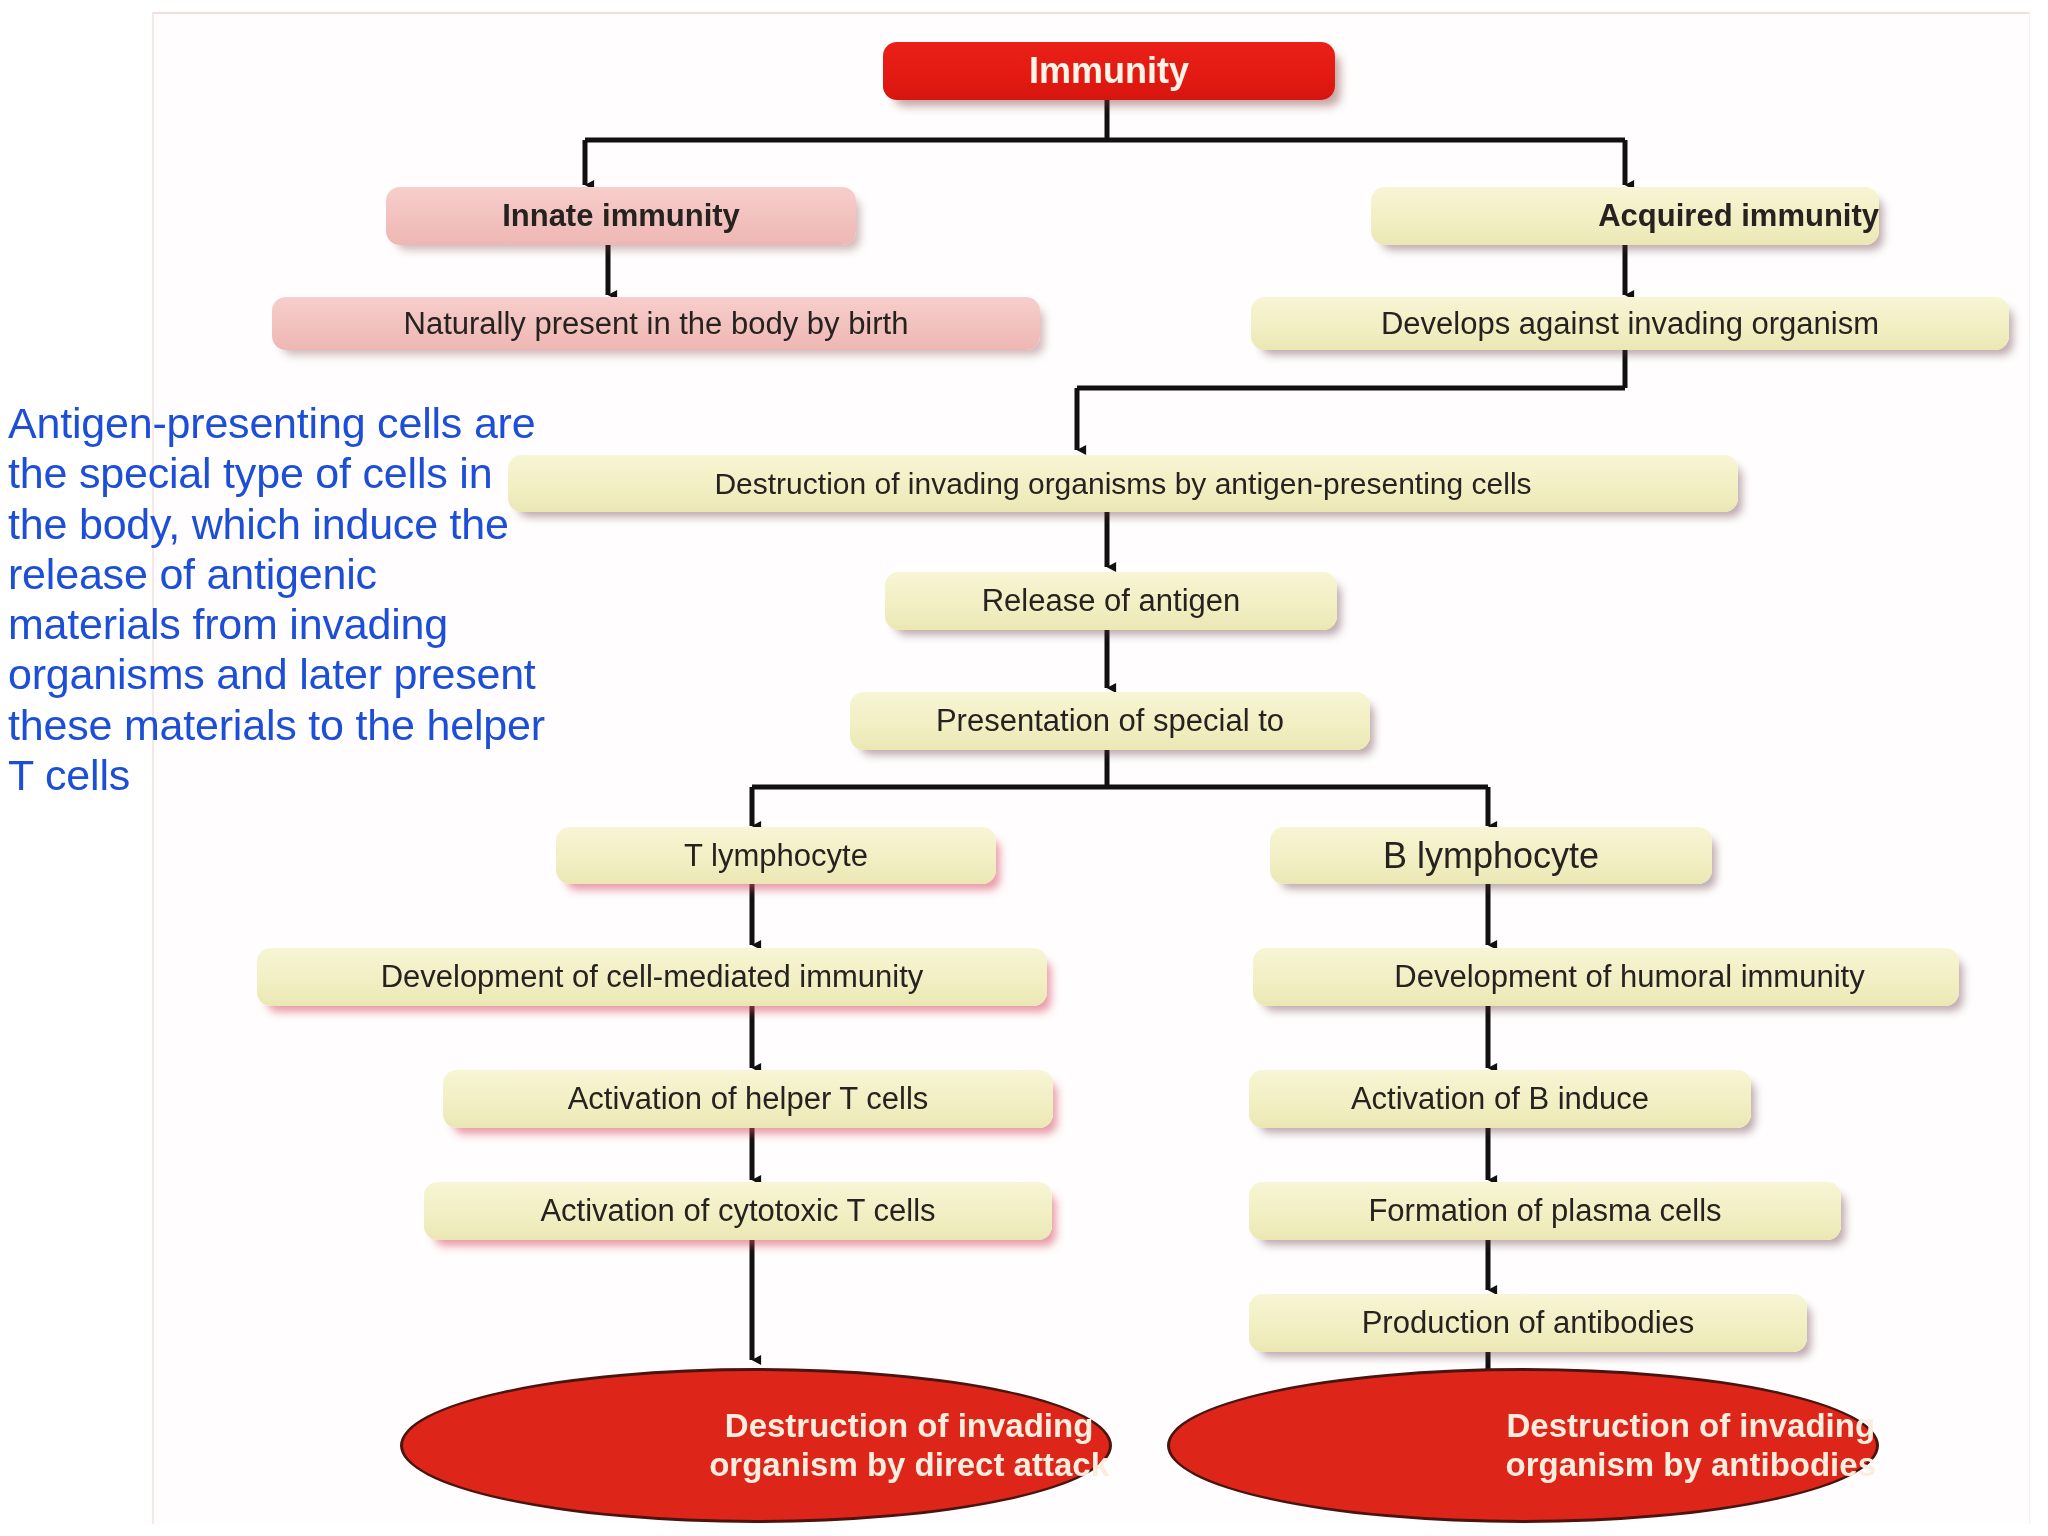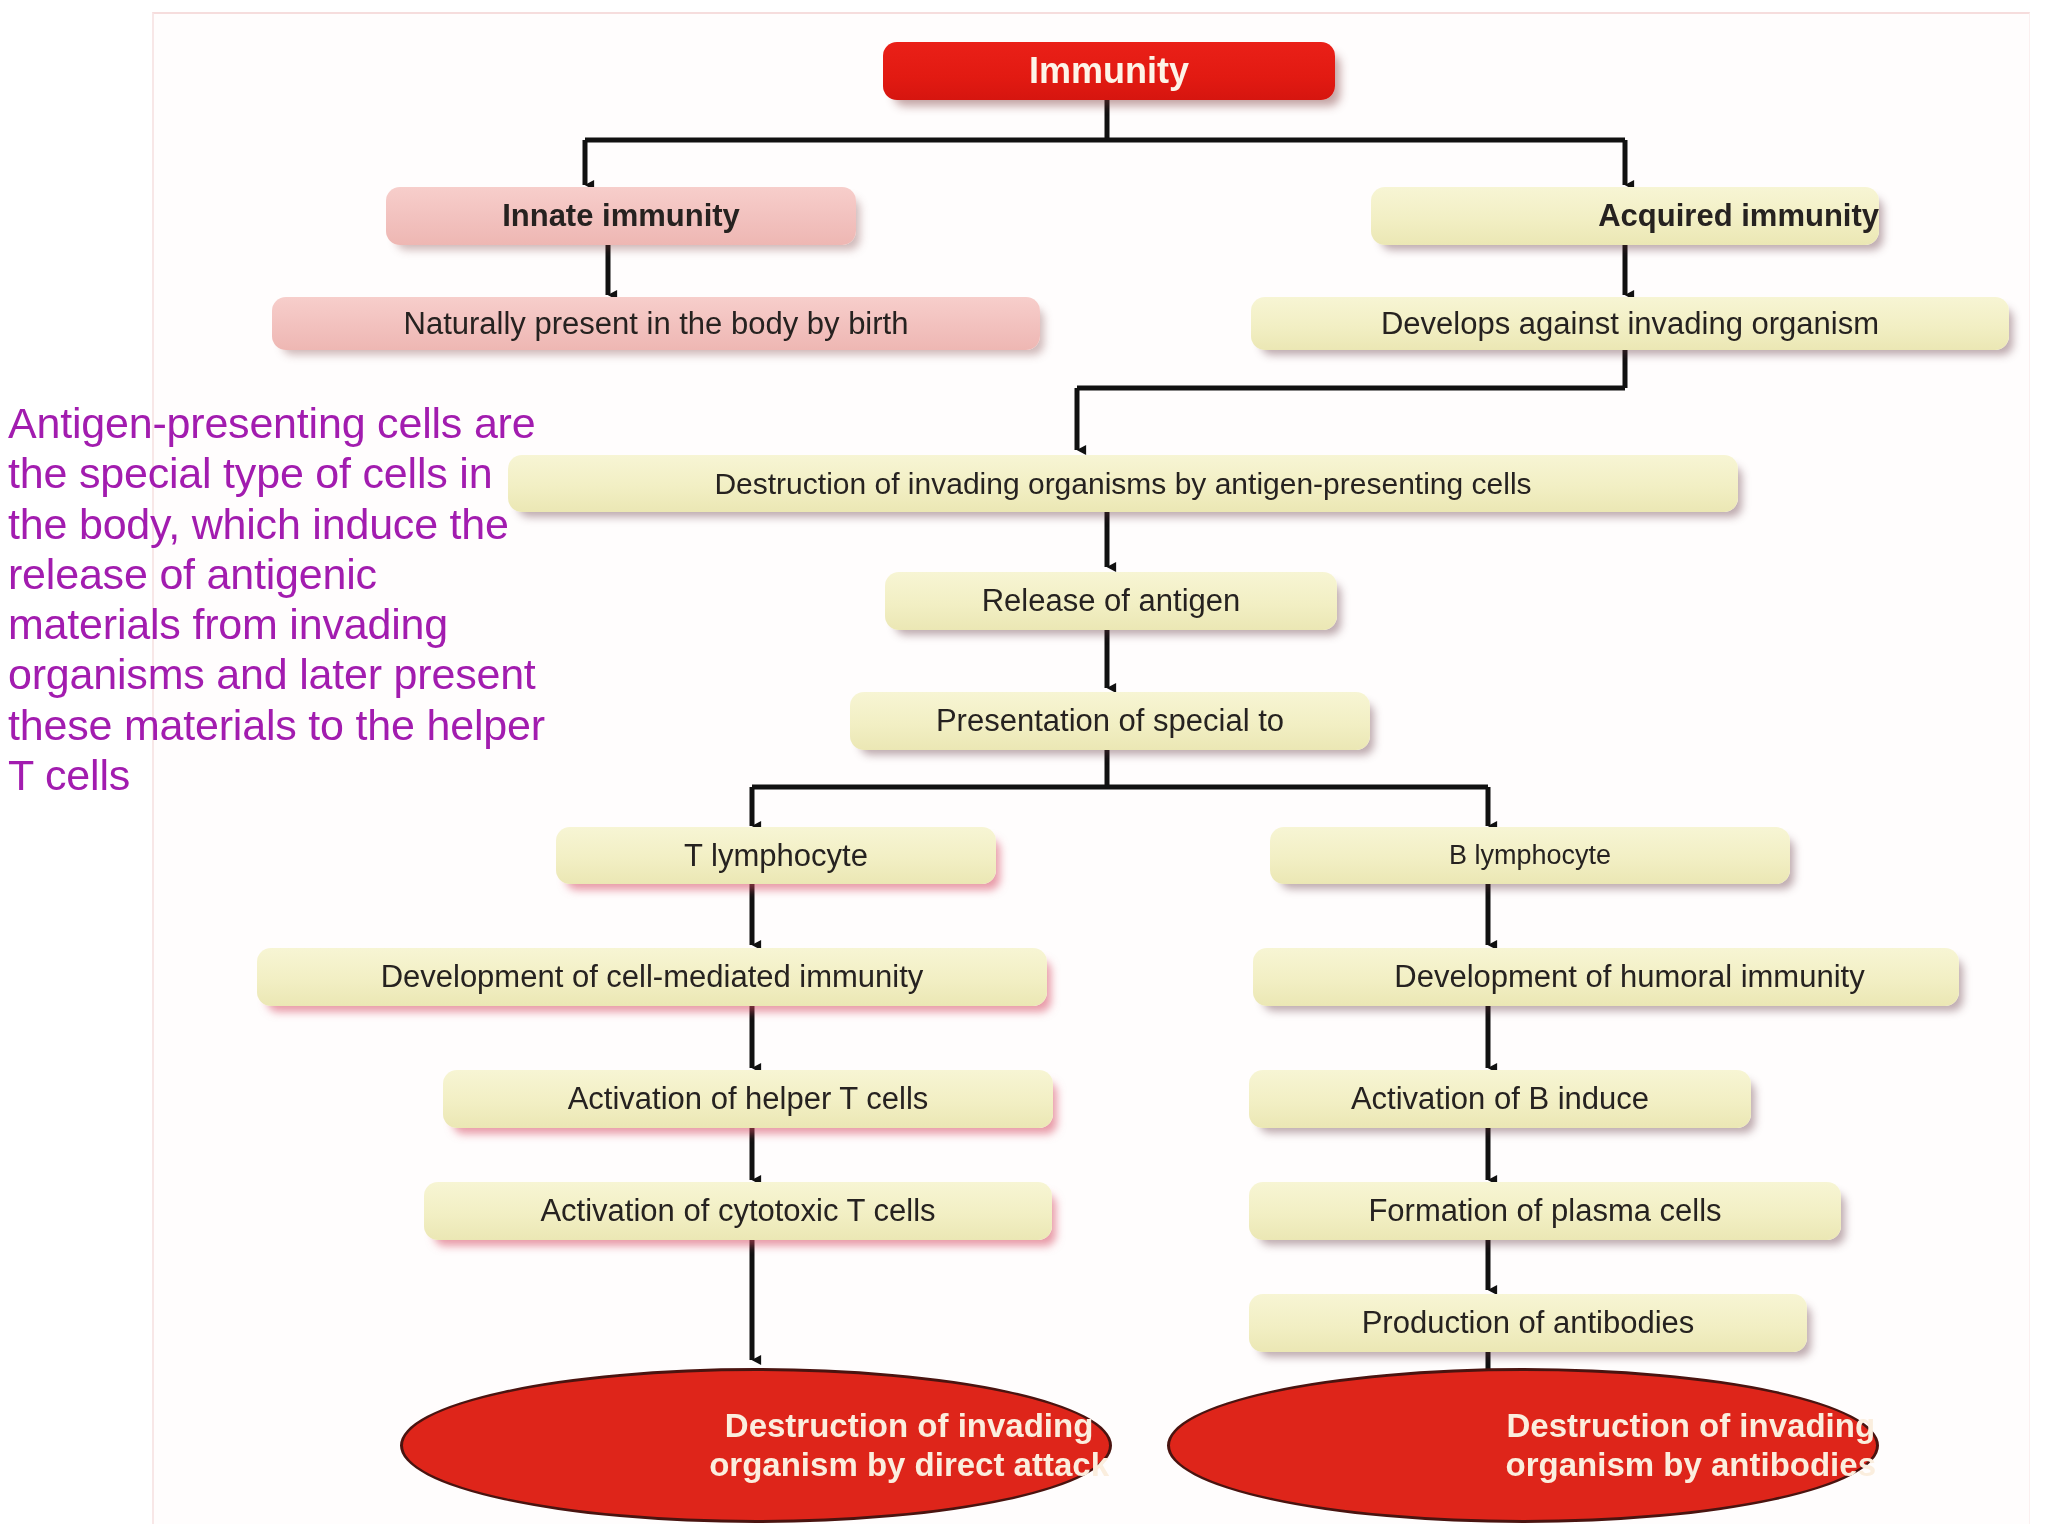--- a/index.html
+++ b/index.html
@@ -102,21 +102,21 @@
   }
 
   
   #annotation {
     position: absolute;
     left: 8px;
     top: 398px;
     width: 545px;
     font-size: 43px;
     line-height: 1.17;
-    color: #a21caf;
+    color: #1d4ed8;
     font-family: "Liberation Sans", sans-serif;
     letter-spacing: -0.2px;
   }
 </style>
 </head>
 <body>
 
 <div id="stage">
 
   <div id="diagram-canvas"></div>
@@ -201,21 +201,21 @@
   </div>
 
   <div class="node rbox yellow" style="left:850px; top:692px; width:520px; height:58px; font-size:31px;">
     <span>Presentation of special to</span>
   </div>
 
   <div class="node rbox yellow-pinkshadow" style="left:556px; top:827px; width:440px; height:57px; font-size:31px;">
     <span>T lymphocyte</span>
   </div>
 
-  <div class="node rbox yellow" style="left:1270px; top:827px; width:520px; height:57px; font-size:27px;">
+  <div class="node rbox yellow" style="left:1270px; top:827px; width:442px; height:57px; font-size:36px;">
     <span>B lymphocyte</span>
   </div>
 
   <div class="node rbox yellow-pinkshadow" style="left:229px; top:948px; width:790px; height:58px; font-size:31px;margin-left:28px;">
     <span>Development of cell-mediated immunity</span>
   </div>
 
   <div class="node rbox yellow" style="left:1253px; top:948px; width:706px; height:58px; font-size:31px;padding-left:47px;">
     <span>Development of humoral immunity</span>
   </div>

